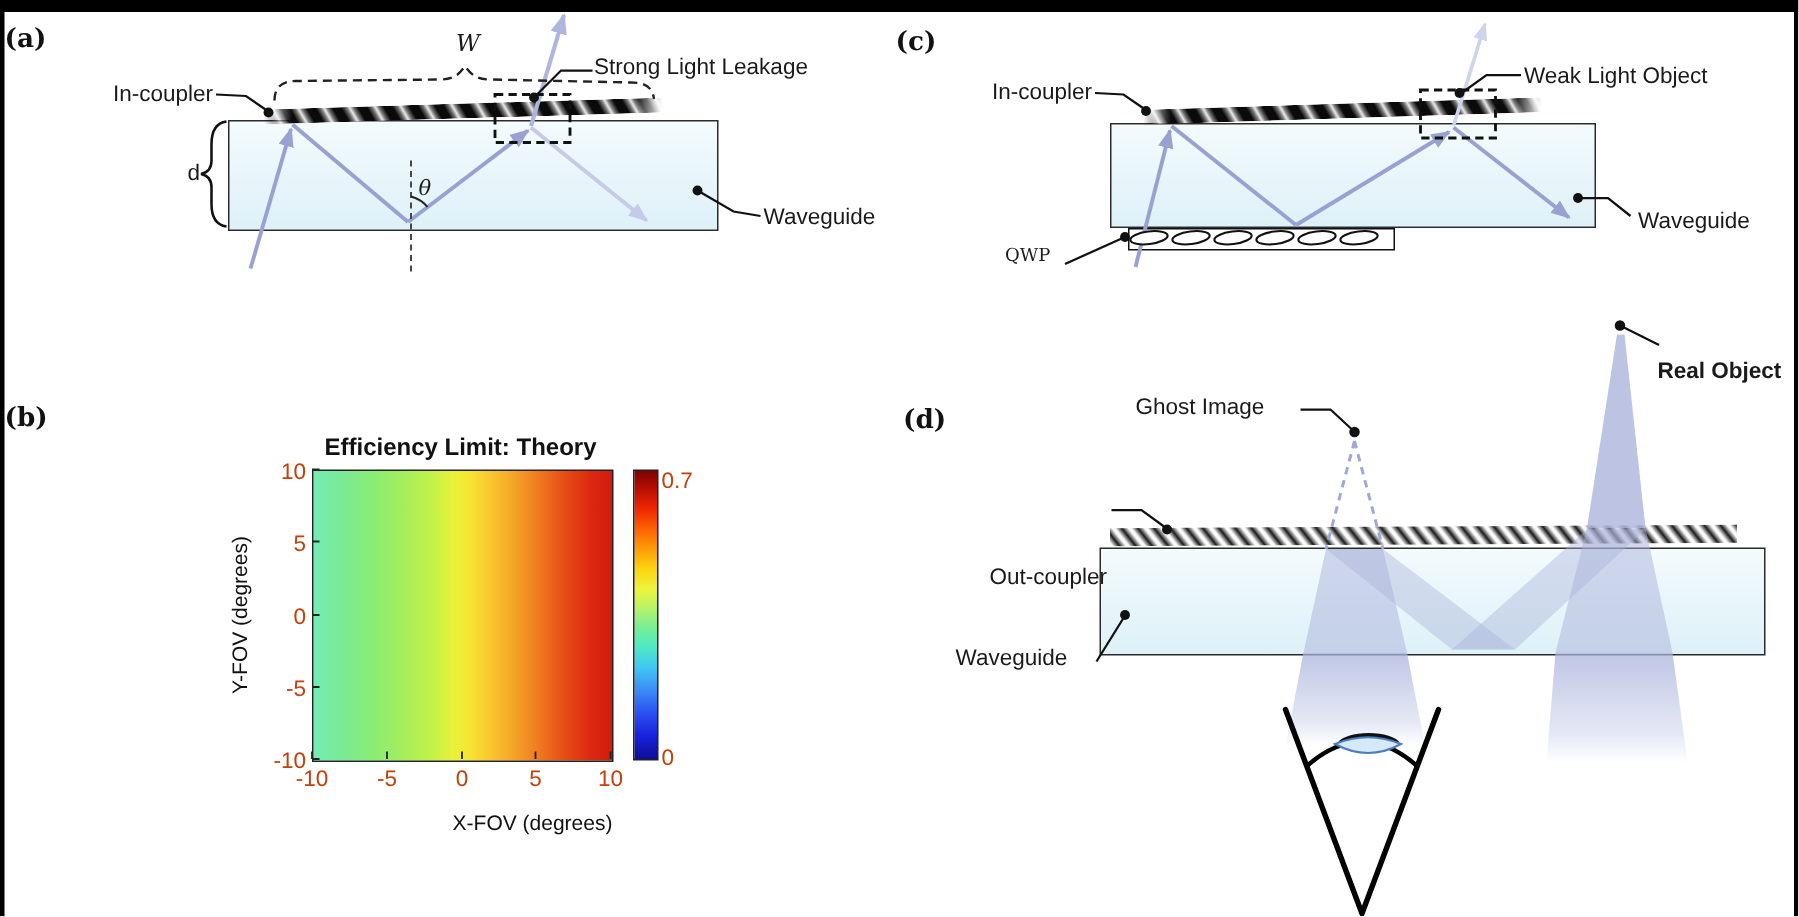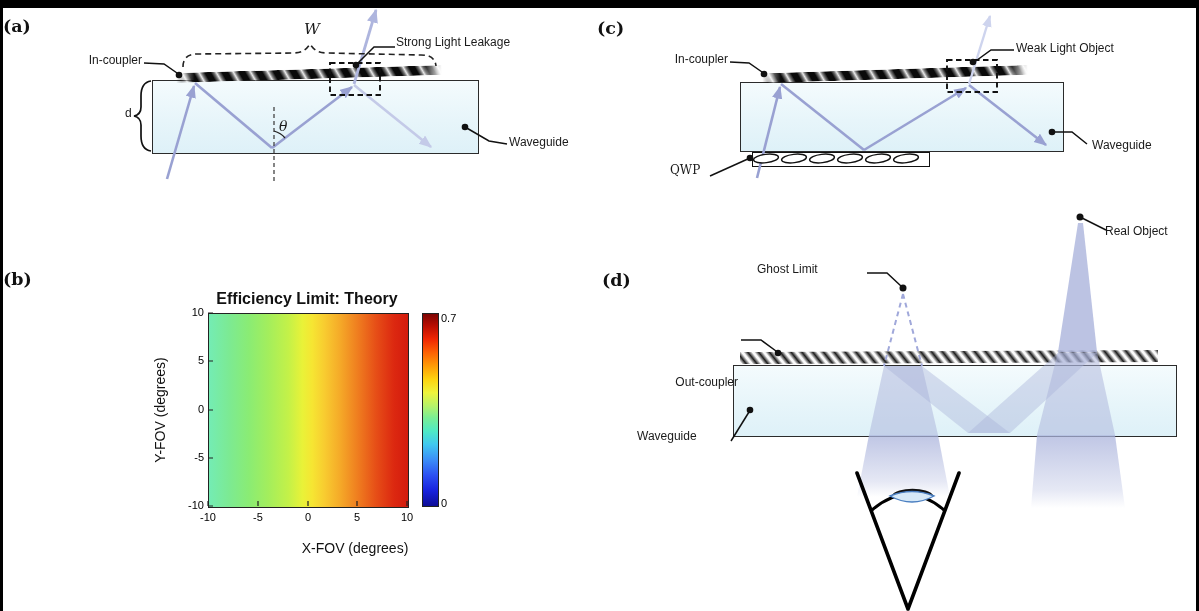--- a/index.html
+++ b/index.html
@@ -2,21 +2,21 @@
 <html><head>
 <meta charset="utf-8">
 <style>
   html,body{margin:0;padding:0;background:#fff;}
   .canvas{position:relative;width:1199px;height:611px;background:#fff;overflow:hidden;
           font-family:"Liberation Sans",sans-serif;color:#1a1a1a;}
   .frame-top{position:absolute;left:0;top:0;width:1199px;height:8px;background:#000;z-index:6;}
   .frame-left{position:absolute;left:0;top:0;width:3px;height:611px;background:#000;z-index:6;}
   .frame-right{position:absolute;right:0;top:0;width:3px;height:611px;background:#000;z-index:6;}
 
-  .txt{position:absolute;z-index:5;white-space:nowrap;font-size:12px;line-height:1.15;}
+  .txt{position:absolute;z-index:5;white-space:nowrap;font-size:15px;line-height:1.15;}
   .panel-label{font-family:"DejaVu Serif",serif;font-weight:bold;font-size:17.5px;color:#111;}
   .serif{font-family:"DejaVu Serif",serif;}
   .italic{font-style:italic;}
   .right{text-align:right;}
 
   .waveguide{position:absolute;z-index:1;border:1.8px solid #2b2b2b;
              background:linear-gradient(180deg,#f4fbfd 0%,#e7f5fa 55%,#def1f8 100%);}
   .wg-a{left:152px;top:80px;width:325px;height:72px;}
   .wg-c{left:740px;top:82px;width:322px;height:68px;}
   .wg-d{left:733px;top:365px;width:442px;height:70px;}
@@ -32,21 +32,21 @@
   .qwp-bar{position:absolute;z-index:2;left:752px;top:152px;width:176px;height:13px;background:#fff;border:1.5px solid #111;}
 
   .overlay{position:absolute;left:0;top:0;z-index:4;pointer-events:none;}
 
   
   .heatmap{position:absolute;z-index:1;left:208px;top:313px;width:199px;height:193px;border:1.2px solid #222;
     background:linear-gradient(90deg,#74ecb4 0%,#7cea93 10%,#8aec74 20%,#a4ee5c 30%,#c4f148 40%,#e9f238 47%,#f6e532 52%,#f8cc30 58%,#f5a928 66%,#ef7c1f 75%,#e64e17 84%,#dc2810 93%,#d31b0d 100%);}
   .colorbar{position:absolute;z-index:1;left:422px;top:313px;width:15px;height:192px;border:1.2px solid #222;
     background:linear-gradient(180deg,#7d0403 0%,#b70d02 6%,#ef2603 13%,#fd6104 20%,#fe9b07 27%,#fdd310 34%,#eef43c 41%,#b5f26a 48%,#7aee94 54%,#4fe9c5 61%,#40c8f0 68%,#3b8df7 76%,#2c50f2 84%,#1822dd 92%,#0d0d96 100%);}
   .chart-title{font-weight:bold;font-size:16px;color:#111;transform:translateX(-50%);}
-  .tick{font-size:11px;color:#000000;}
+  .tick{font-size:15px;color:#c2410c;}
   .ytick{width:30px;text-align:right;}
   .xtick{width:36px;text-align:center;}
   .axis-label{font-size:14px;color:#111;}
 </style>
 </head>
 <body>
 
 <div class="canvas">
 
   <div class="frame-top"></div>
@@ -87,22 +87,22 @@
   <div class="grating grating-c"></div>
   <div class="qwp-bar"></div>
   <div class="txt right" style="left:638px;top:53px;width:90px;">In-coupler</div>
   <div class="txt" style="left:1016px;top:42px;">Weak Light Object</div>
   <div class="txt serif" style="left:670px;top:164px;font-size:12px;">QWP</div>
   <div class="txt" style="left:1092px;top:139px;">Waveguide</div>
 
   <div class="txt panel-label" style="left:602px;top:270px;">(d)</div>
   <div class="waveguide wg-d"></div>
   <div class="outcoupler-bar"></div>
-  <div class="txt" style="left:757px;top:263px;">Ghost Limit</div>
-  <div class="txt" style="left:1105px;top:225px;">Real Object</div>
+  <div class="txt" style="left:757px;top:263px;">Ghost Image</div>
+  <div class="txt" style="left:1105px;top:239px;font-weight:bold;">Real Object</div>
   <div class="txt right" style="left:630px;top:330px;width:108px;margin-top:46px;">Out-coupler</div>
   <div class="txt" style="left:637px;top:430px;">Waveguide</div>
 
   <svg class="overlay" width="1199" height="611" viewBox="0 0 1199 611">
     <defs>
       <marker id="arrMed" markerWidth="6" markerHeight="5" refX="4.5" refY="2" orient="auto">
         <path d="M0,0 L5,2 L0,4 Z" fill="#99a1d2"></path>
       </marker>
       <marker id="arrFaint" markerWidth="6" markerHeight="5" refX="4.5" refY="2" orient="auto">
         <path d="M0,0 L5,2 L0,4 Z" fill="#c4cae8"></path>

